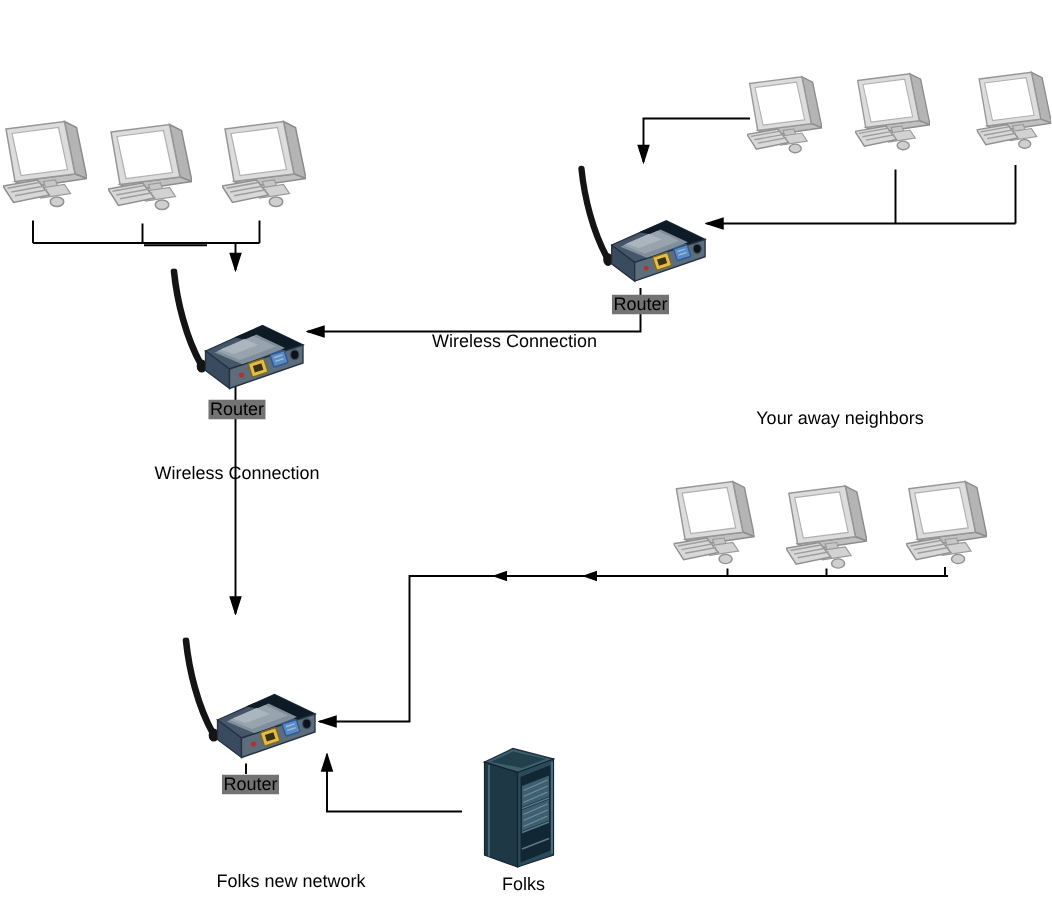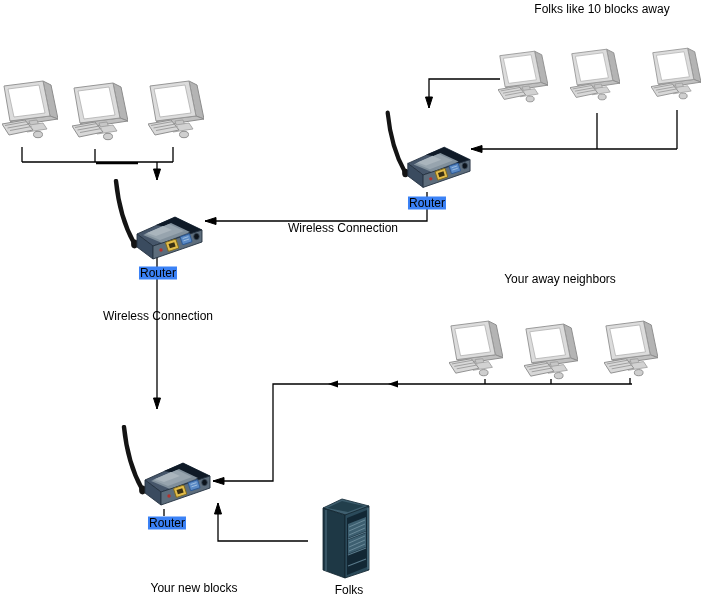--- a/index.html
+++ b/index.html
@@ -13,21 +13,21 @@
   #diagram-svg{position:absolute;left:0;top:0;}
   .lbl{
     position:absolute;
     transform:translate(-50%,-50%);
     font-size:12px;
     line-height:13px;
     color:#000;
     white-space:nowrap;
     text-align:center;
   }
-  .lbl.bg{background:#3b82f6;padding:0 1px;}
+  .lbl.bg{background:#737373;padding:0 1px;}
 </style>
 </head>
 <body>
 
 <div id="canvas">
 
   <svg id="diagram-svg" width="701" height="602" viewBox="0 0 701 602" xmlns="http://www.w3.org/2000/svg">
     <defs>
       <marker id="arrow" markerWidth="13" markerHeight="10" refX="12" refY="4.5" orient="auto" markerUnits="userSpaceOnUse">
         <path d="M1 1 L12 4.5 L1 8 Z" fill="#000" stroke="#000"></path>
@@ -118,25 +118,24 @@
 
       <use href="#sym-router" x="380" y="109" width="92" height="84"></use>
       <use href="#sym-router" x="108" y="179" width="96" height="84"></use>
       <use href="#sym-router" x="116" y="425" width="96" height="84"></use>
 
       <use href="#sym-server" x="318" y="496" width="56" height="84"></use>
     </g>
   </svg>
 
 
-  <div class="lbl" style="left:602px;top:9px">Folks like 10 blocks away</div>
 
   <div class="lbl" style="left:560px;top:279px">Your away neighbors</div>
 
-  <div class="lbl" style="left:194px;top:588px">Your new blocks</div>
+  <div class="lbl" style="left:194px;top:588px">Folks new network</div>
 
   <div class="lbl bg" style="left:427px;top:203px">Router</div>
 
   <div class="lbl bg" style="left:158px;top:273px">Router</div>
 
   <div class="lbl bg" style="left:167px;top:523px">Router</div>
 
   <div class="lbl" style="left:349px;top:590px">Folks</div>
 
   <div class="lbl" style="left:343px;top:228px">Wireless Connection</div>

